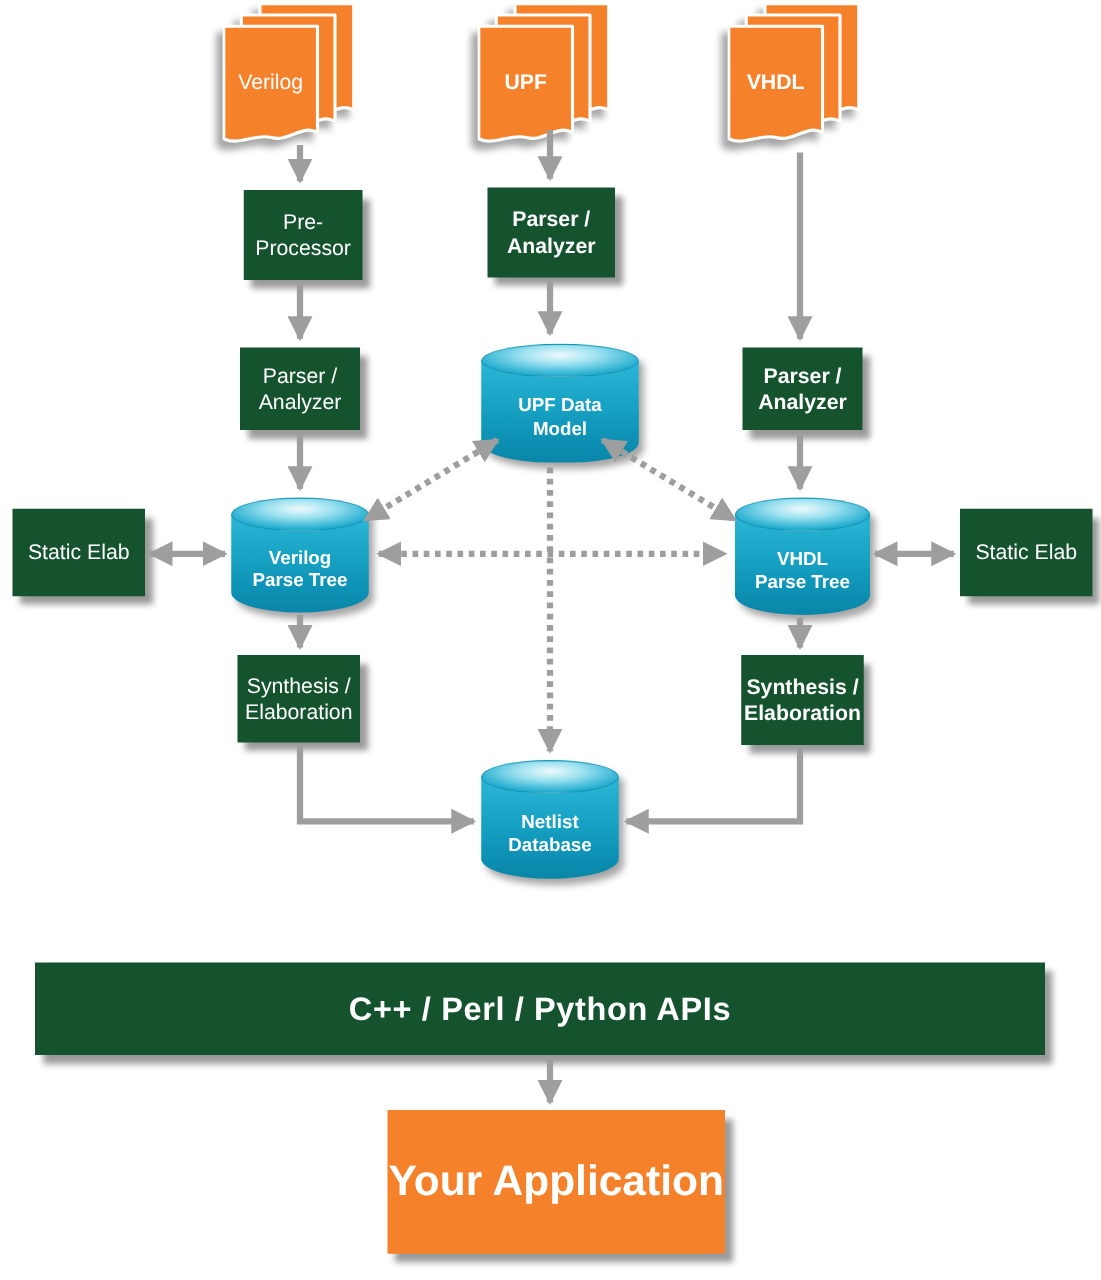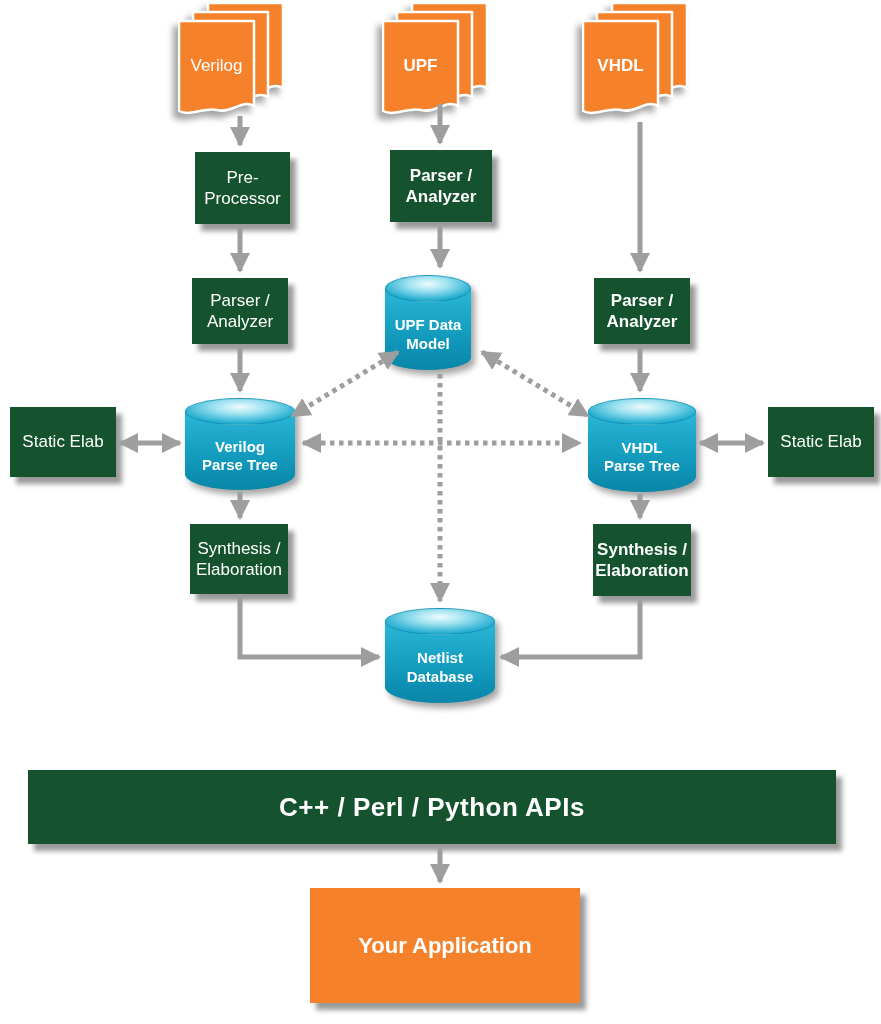--- a/index.html
+++ b/index.html
@@ -67,21 +67,21 @@
     font-size: 15px; font-weight: bold; line-height: 1.22;
   }
 
   #arrows {
     position: absolute; left: 0; top: 0;
     z-index: 20;
     pointer-events: none;
   }
 
   .api-bar .label { font-size: 26px; font-weight: bold; letter-spacing: 0.5px; }
-  .app-box .label { font-size: 22px; font-weight: bold; }
+  .app-box .label { font-size: 34px; font-weight: bold; }
 </style>
 </head>
 <body>
 
 <div id="canvas">
 
   <div class="stack" style="left:178px; top:2px;">
     <svg width="108" height="114" viewBox="0 0 108 114">
       <g fill="#f5822a" stroke="#ffffff" stroke-width="2.5" stroke-linejoin="round">
         <path transform="translate(30,1)" d="M0,0 h75 v85 c-12,-7 -23,8 -37,4 c-12,-3.5 -26,7 -38,1 z"></path>
@@ -145,21 +145,21 @@
   <div class="pbox" style="left:190px; top:524px; width:98px; height:70px;">
     <div class="label">Synthesis /
 Elaboration</div>
   </div>
 
   <div class="pbox" style="left:593px; top:524px; width:98px; height:72px;">
     <div class="label b">Synthesis /
 Elaboration</div>
   </div>
 
-  <div class="cylinder" style="left:385px; top:275px; width:86px; height:95px;">
+  <div class="cylinder" style="left:385px; top:275px; width:126px; height:95px;">
     <div class="cyl-body"></div>
     <div class="cyl-top"></div>
     <div class="cyl-label label">UPF Data
 Model</div>
   </div>
 
   <div class="cylinder" style="left:185px; top:398px; width:110px; height:92px;">
     <div class="cyl-body"></div>
     <div class="cyl-top"></div>
     <div class="cyl-label label reg">Verilog

